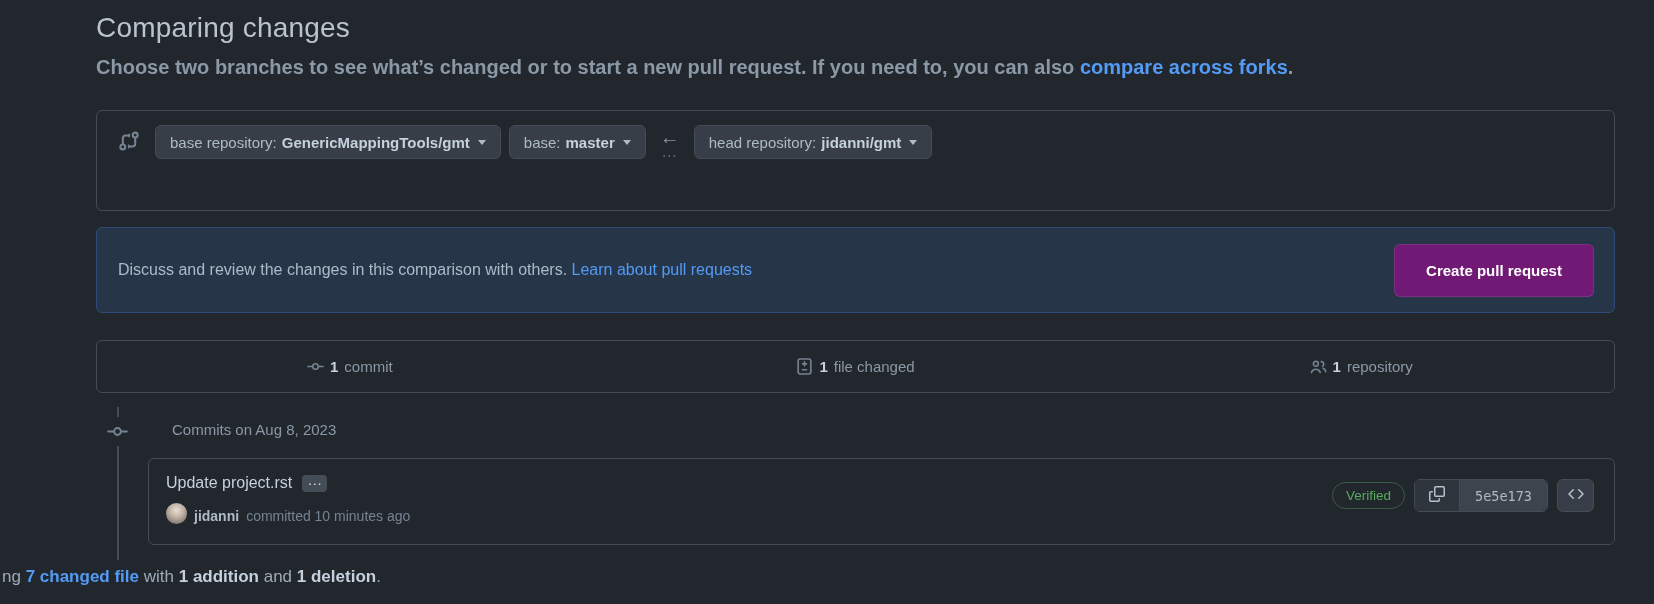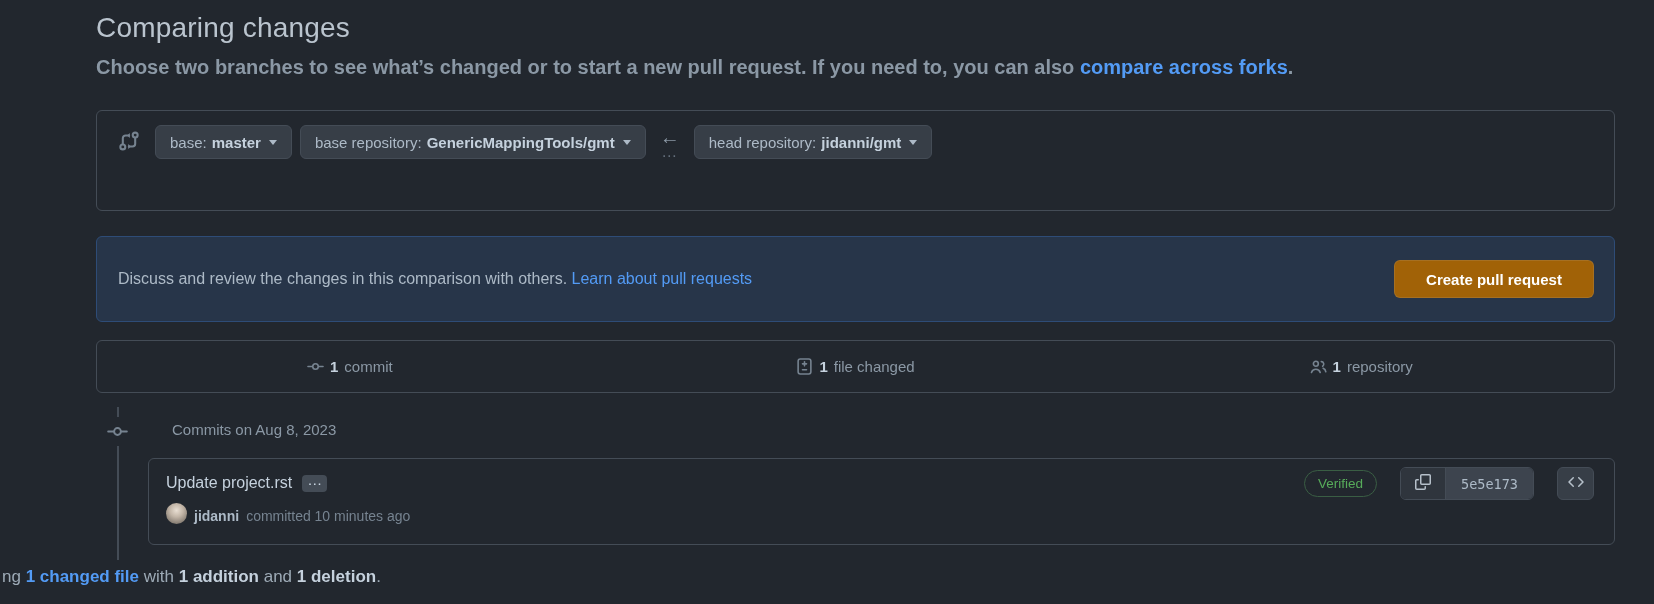--- a/index.html
+++ b/index.html
@@ -37,27 +37,27 @@
   .range-arrow { font-size:20px; line-height:20px; color:#8b98a5; }
   .range-dots { font-size:16px; line-height:10px; color:#636e7b; letter-spacing:1px; }
   .merge-row { position:absolute; left:58px; top:63px; display:flex; align-items:center; font-size:16px; }
   .check-icon { width:17px; height:17px; color:#57ab5a; margin-right:9px; }
   .check-icon svg { width:17px; height:17px; }
   .merge-bold { color:#57ab5a; font-weight:700; margin-right:5px; }
   .merge-rest { color:#8b98a5; }
 
   
   .banner {
-    left:96px; top:236px; width:1519px; height:86px;
+    left:96px; top:227px; width:1519px; height:86px;
     background:#273549; border:1px solid #2e4c77; border-radius:6px;
     display:flex; align-items:center; justify-content:space-between; padding:0 20px 0 21px;
   }
   .banner-text { font-size:16px; color:#adbac7; }
   .create-pr-btn {
-    width:200px; height:38px; background:#a16207; color:#ffffff;
+    width:200px; height:53px; background:#701a75; color:#ffffff;
     border:1px solid rgba(205,217,229,0.12); border-radius:6px;
     font-family:"Liberation Sans", sans-serif; font-size:15px; font-weight:700; cursor:pointer;
   }
 
   
   .summary-bar {
     left:96px; top:340px; width:1519px; height:53px;
     border:1px solid #444c56; border-radius:6px; display:flex;
   }
   .summary-item { flex:1; display:flex; align-items:center; justify-content:center; gap:6px; font-size:15px; color:#8b98a5; cursor:pointer; }
@@ -83,21 +83,21 @@
     font-family:"Liberation Sans", sans-serif; font-size:15px; line-height:6px; cursor:pointer;
     display:inline-flex; align-items:center; justify-content:center; padding-bottom:7px;
   }
   .commit-meta { position:absolute; left:17px; top:44px; display:flex; align-items:flex-end; gap:7px; font-size:14px; color:#768390; }
   .avatar {
     width:21px; height:21px; border-radius:50%;
     background:radial-gradient(circle at 50% 35%, #e9dfd3 0%, #c3b6a8 38%, #857c72 78%, #59534d 100%);
     display:inline-block; cursor:pointer;
   }
   .author { color:#adbac7; font-weight:700; }
-  .commit-actions { position:absolute; right:20px; top:4px; height:41px; display:flex; align-items:center; gap:23px; }
+  .commit-actions { position:absolute; right:20px; top:16px; height:41px; display:flex; align-items:center; gap:9px; }
   .verified-badge {
     display:inline-flex; align-items:center; height:27px; padding:0 13px;
     border:1px solid #3a5e44; border-radius:14px; color:#57ab5a; font-size:13.5px; cursor:pointer;
   }
   .sha-group { display:flex; height:33px; border:1px solid #444c56; border-radius:6px; overflow:hidden; }
   .copy-btn {
     width:45px; background:#2f353d; border:none; color:#b6c0ca; cursor:pointer;
     display:flex; align-items:center; justify-content:center; border-right:1px solid #444c56;
   }
   .copy-btn svg { width:16px; height:16px; }
@@ -126,27 +126,27 @@
       <circle cx="3.5" cy="12.3" r="1.8"></circle>
       <circle cx="12.5" cy="3.7" r="1.8"></circle>
       <path d="M3.5 10.2V6a2 2 0 0 1 2-2h2.6" stroke-linecap="round"></path>
       <path d="M8.6 2.1 6.6 4l2 1.9Z" fill="currentColor" stroke="none"></path>
       <path d="M12.5 5.8V10a2 2 0 0 1-2 2H7.9" stroke-linecap="round"></path>
       <path d="M7.4 10.1 9.4 12l-2 1.9Z" fill="currentColor" stroke="none"></path>
     </svg>
   </span>
   <div class="btn-row">
     <button class="select-btn">
+      <span class="btn-label">base repository:</span>
+        <span class="btn-value">GenericMappingTools/gmt</span>
+        <span class="caret"></span>
+    </button>
+    <button class="select-btn">
       <span class="btn-label">base:</span>
         <span class="btn-value">master</span>
-        <span class="caret"></span>
-    </button>
-    <button class="select-btn">
-      <span class="btn-label">base repository:</span>
-        <span class="btn-value">GenericMappingTools/gmt</span>
         <span class="caret"></span>
     </button>
     <div class="range-sep">
       <span class="range-arrow">←</span>
       <span class="range-dots">…</span>
     </div>
     <button class="select-btn">
       <span class="btn-label">head repository:</span>
         <span class="btn-value">jidanni/gmt</span>
         <span class="caret"></span>
@@ -229,13 +229,13 @@
       <a class="sha-link">5e5e173</a>
     </div>
     <button class="code-btn">
       <span><svg viewBox="0 0 16 16" fill="currentColor">
             <path d="m11.28 3.22 4.25 4.25a.75.75 0 0 1 0 1.06l-4.25 4.25a.749.749 0 0 1-1.275-.326.749.749 0 0 1 .215-.734L13.94 8l-3.72-3.72a.749.749 0 0 1 .326-1.275.749.749 0 0 1 .734.215Zm-6.56 0a.751.751 0 0 1 1.042.018.751.751 0 0 1 .018 1.042L2.06 8l3.72 3.72a.749.749 0 0 1-.326 1.275.749.749 0 0 1-.734-.215L.47 8.53a.75.75 0 0 1 0-1.06Z"></path>
           </svg></span>
     </button>
   </div>
 </div>
 
-<p class="abs footer-line"><span>ng </span><a class="link">1 changed file</a><span> with </span><b>1 addition</b><span> and </span><b>1 deletion</b><span>.</span></p>
+<p class="abs footer-line"><span>ng </span><a class="link">7 changed file</a><span> with </span><b>1 addition</b><span> and </span><b>1 deletion</b><span>.</span></p>
 
 </body></html>

